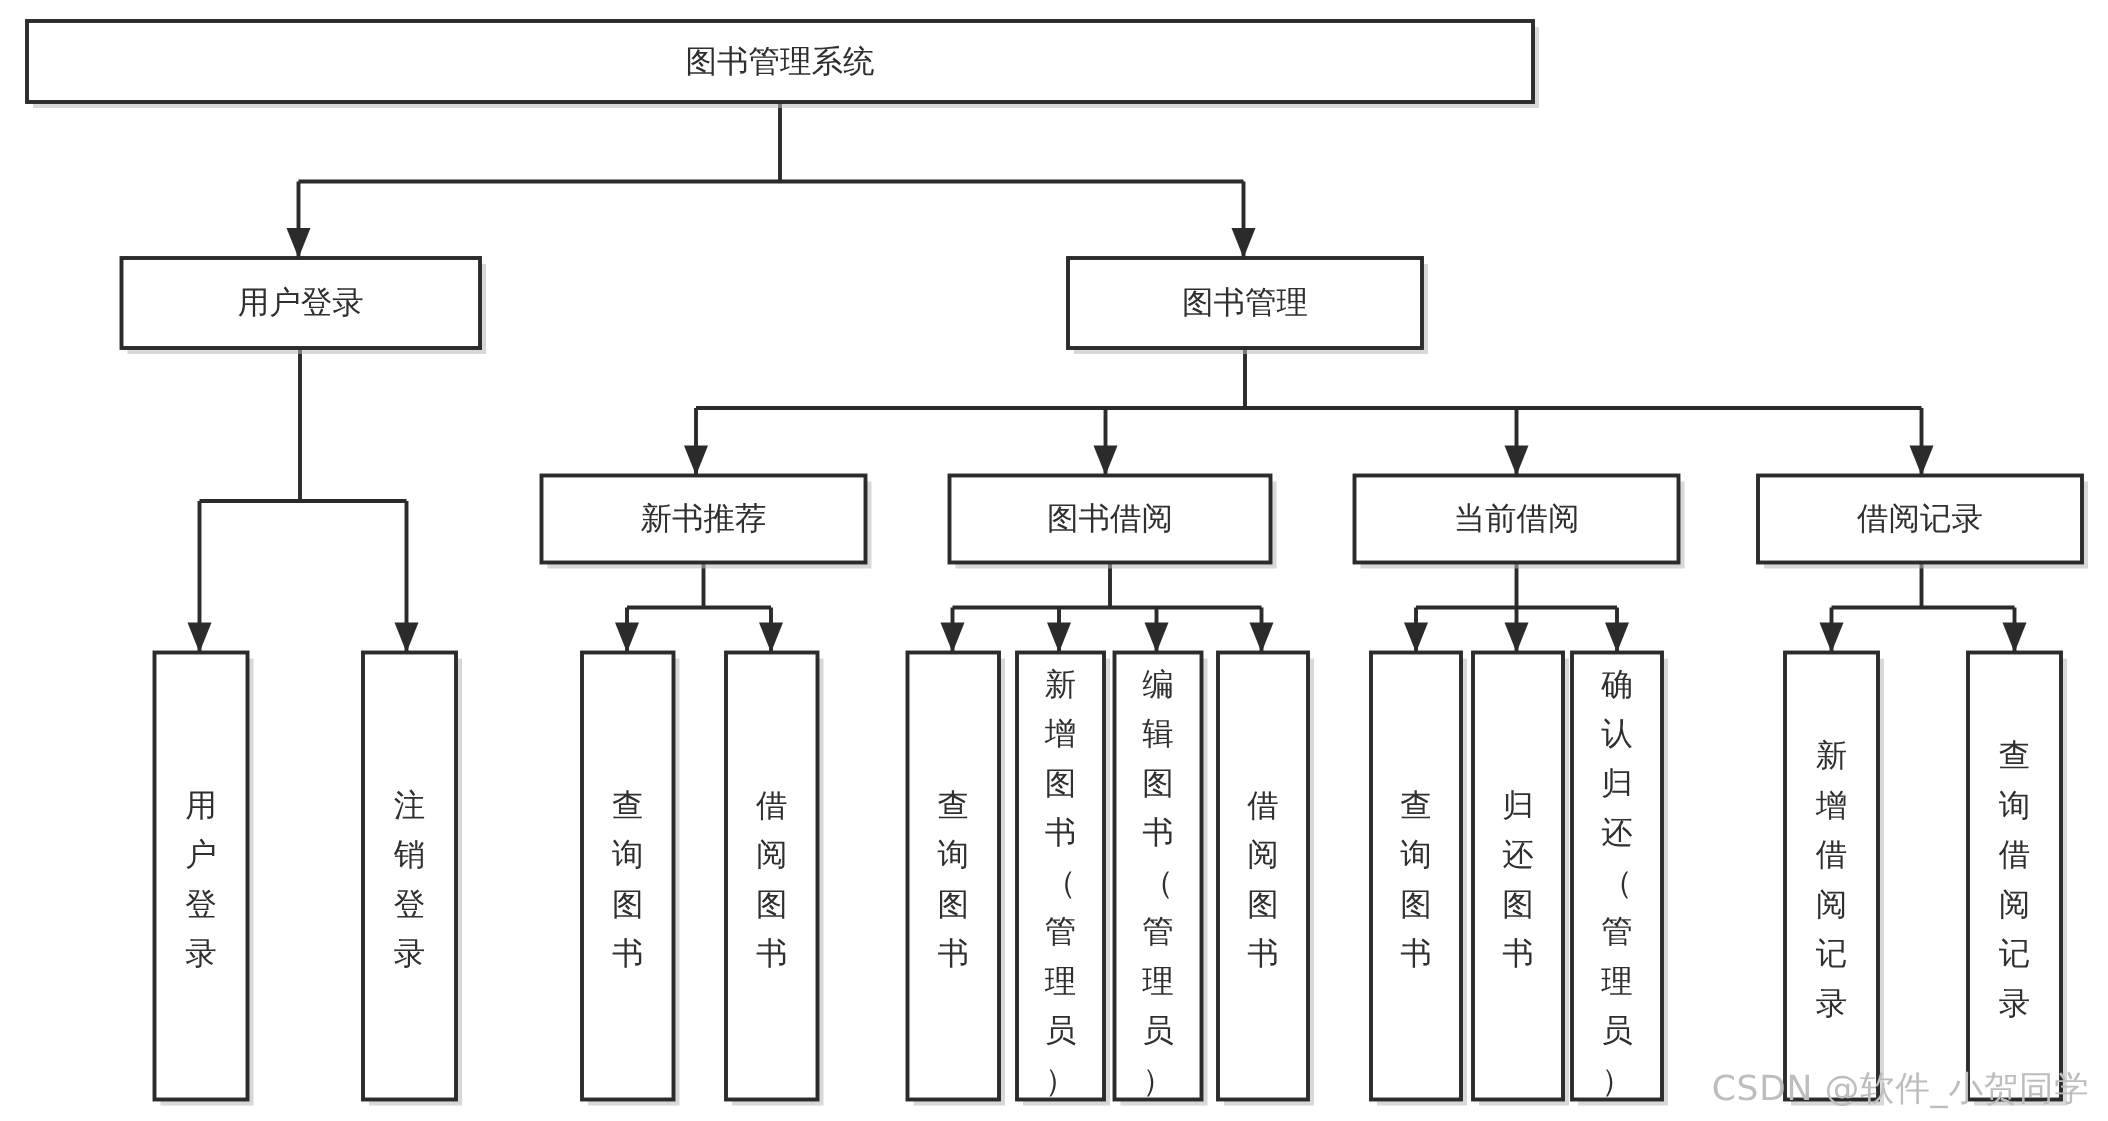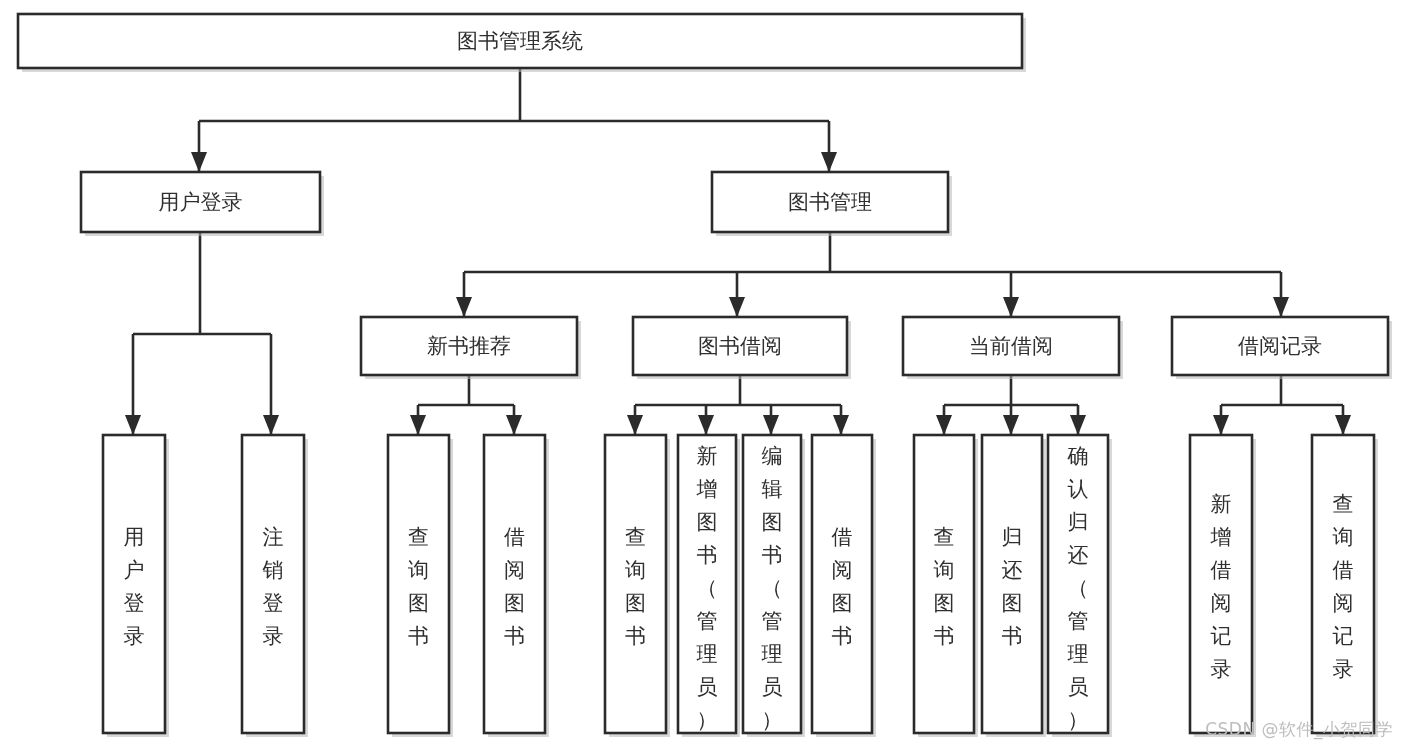--- a/index.html
+++ b/index.html
@@ -57,21 +57,21 @@
     font-family: "DejaVu Sans", "Liberation Sans", sans-serif;
     font-size: 21px;
     fill: #2f2f2f;
     text-anchor: middle;
   }
   .watermark-text {
     position: absolute;
     right: 12px;
     bottom: 6px;
     font-family: "DejaVu Sans", "Liberation Sans", sans-serif;
-    font-size: 17px;
+    font-size: 23px;
     color: #bdbdbd;
     letter-spacing: 0.5px;
     white-space: nowrap;
     user-select: none;
   }
 </style>
 </head>
 <body>
 
 <div id="diagram-root">

